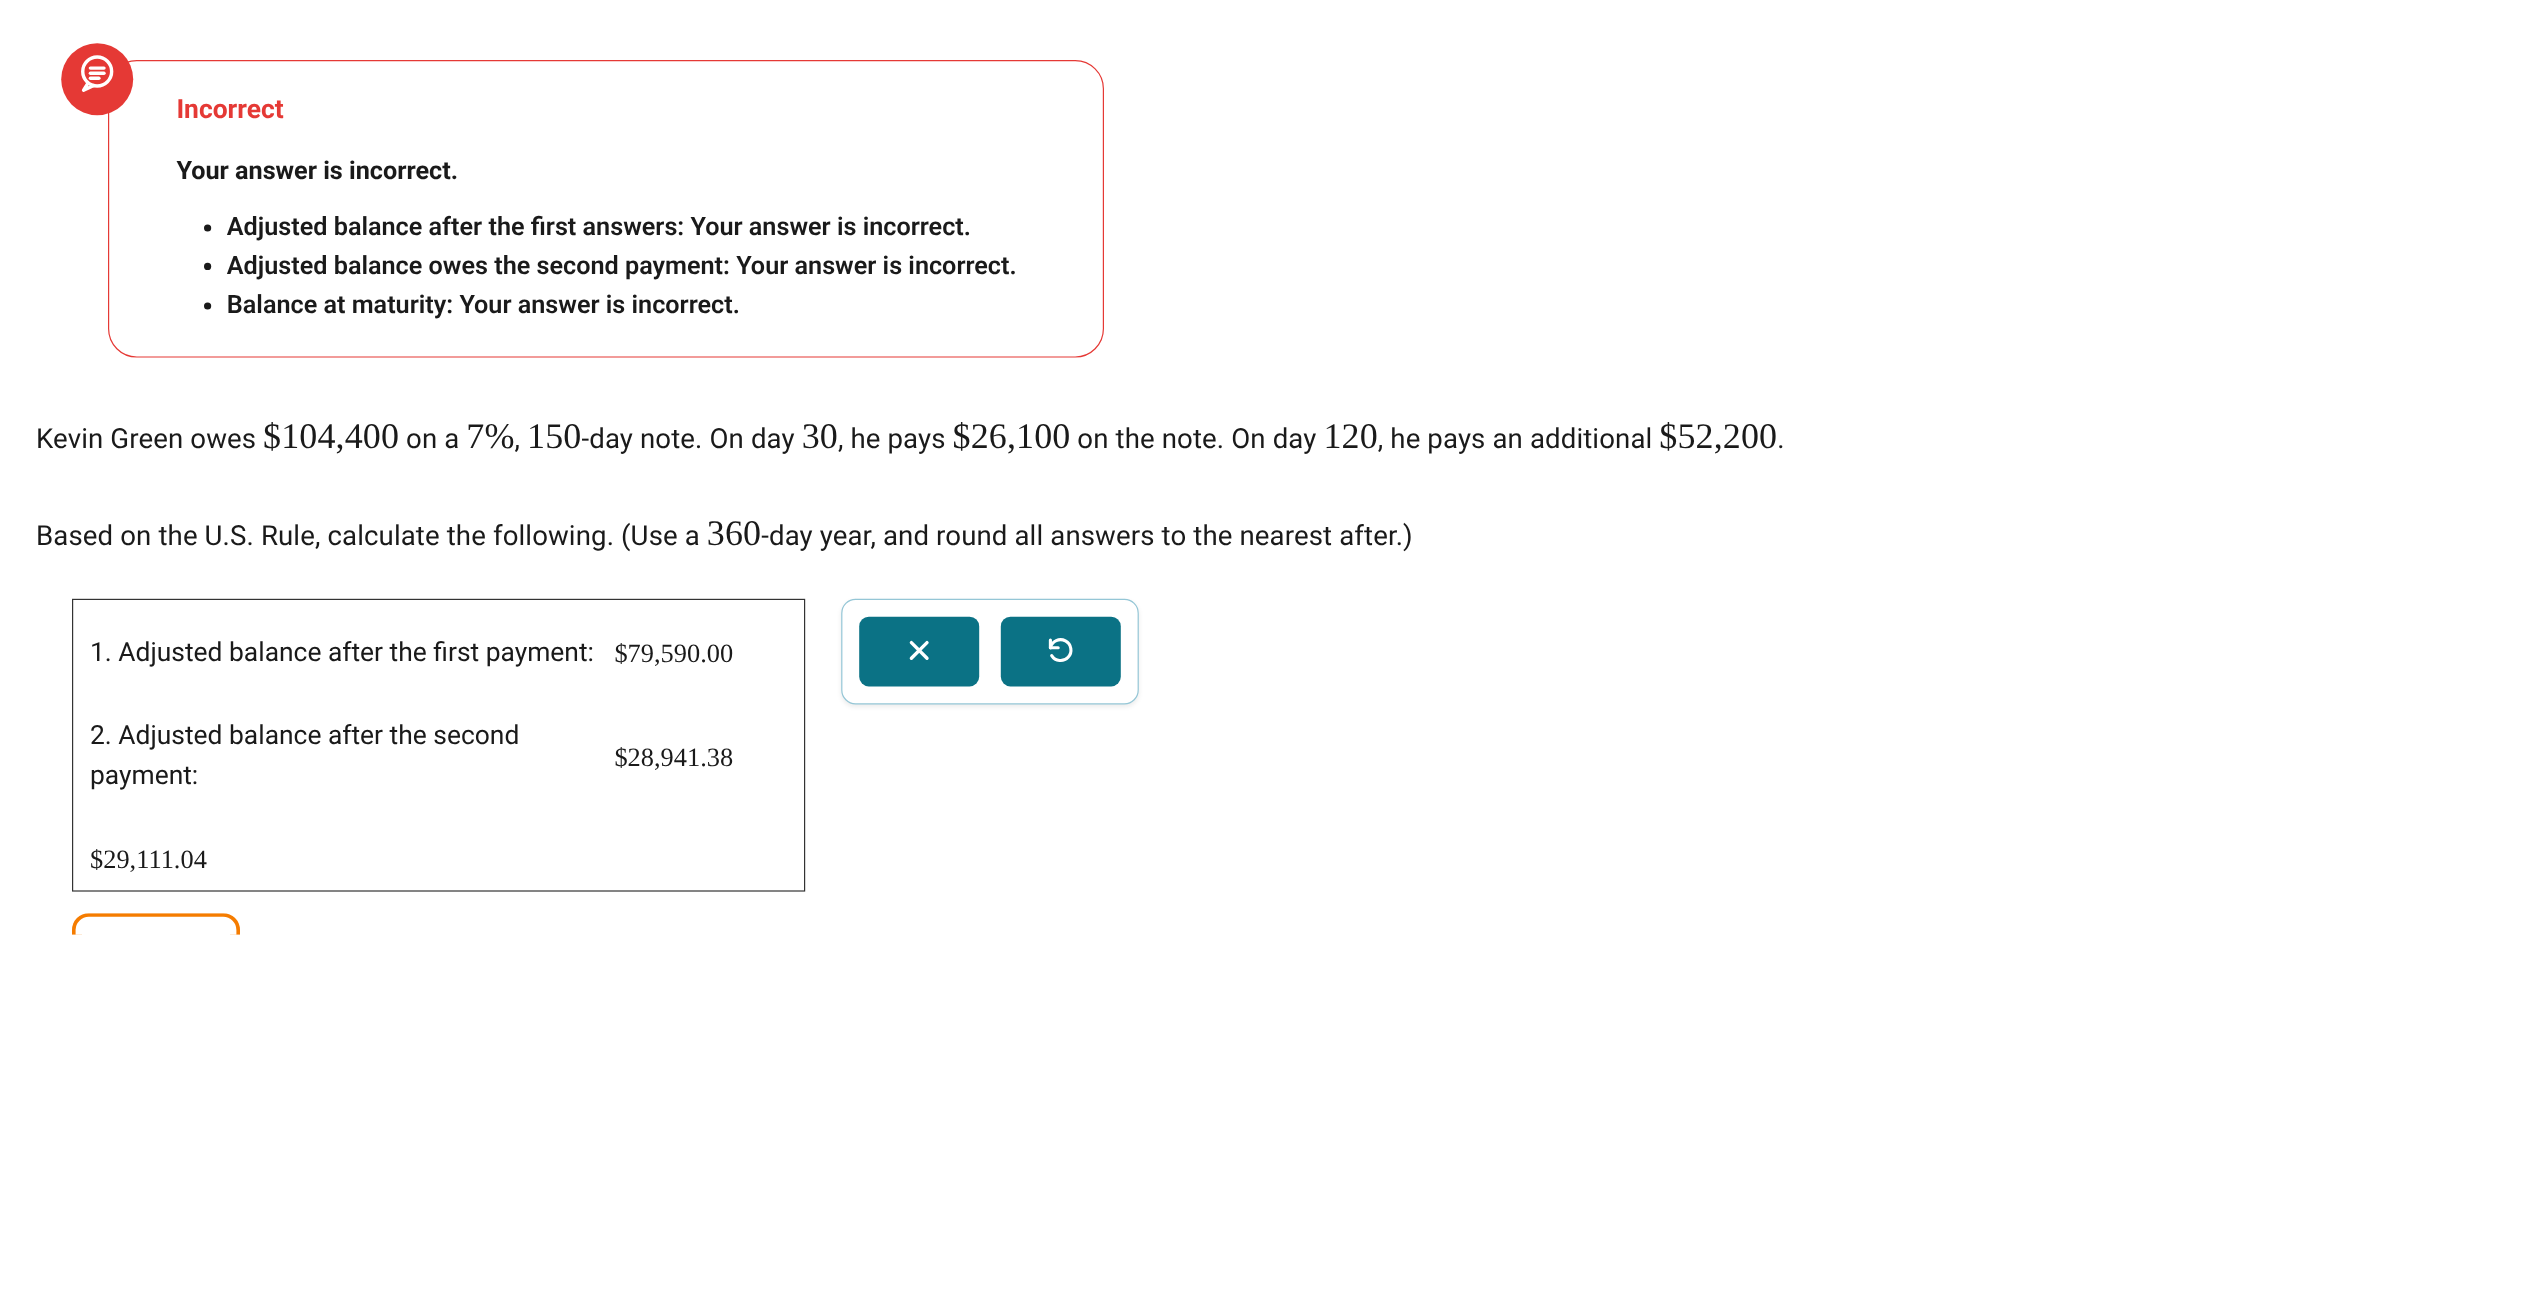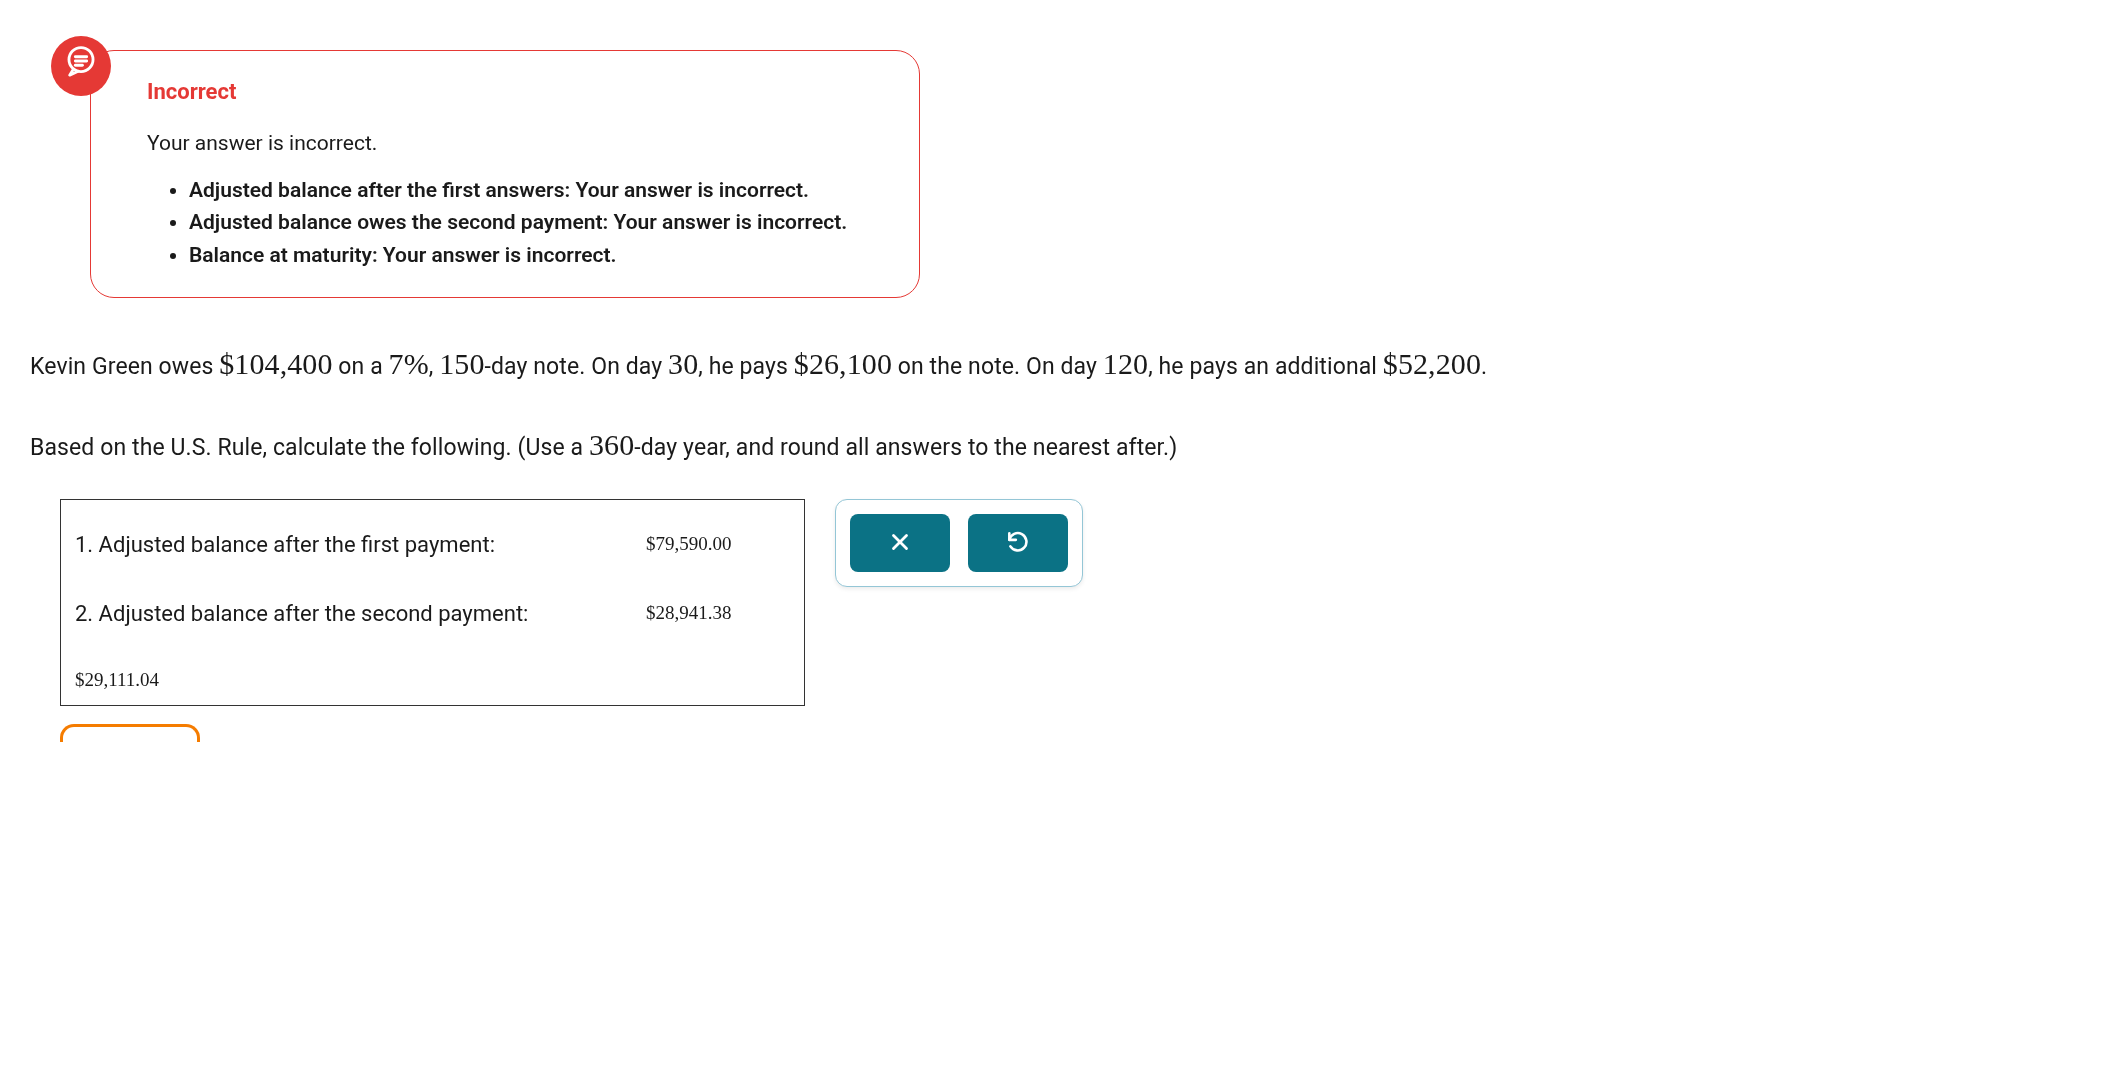--- a/index.html
+++ b/index.html
@@ -35,21 +35,21 @@
     justify-content: center;
   }
   .feedback-badge svg { width: 34px; height: 34px; }
   .feedback-title {
     color: #e53935;
     font-weight: 700;
     font-size: 22px;
     margin-bottom: 20px;
   }
   .feedback-sub {
-    font-weight: 400;
+    font-weight: 700;
     font-size: 21px;
     margin-bottom: 14px;
   }
   .feedback-list {
     margin: 0;
     padding-left: 42px;
   }
   .feedback-list li {
     font-weight: 600;
     font-size: 21px;
@@ -64,34 +64,34 @@
   .mathnum { font-family: Georgia, "Times New Roman", serif; font-size: 30px; }
   .answers-row {
     display: flex;
     align-items: flex-start;
     gap: 30px;
     margin-top: 18px;
     margin-left: 30px;
   }
   .answers-box {
     border: 1.5px solid #333;
-    width: 745px;
+    width: 611px;
     padding: 10px 14px 0 10px;
   }
   .answer-line {
     display: flex;
     justify-content: space-between;
     align-items: center;
     font-size: 22px;
     padding: 18px 4px;
   }
   .answer-line .label { flex: 1; }
   .answer-line .value {
     font-family: Georgia, "Times New Roman", serif;
-    font-size: 19px;
+    font-size: 22px;
     padding-right: 4px;
     min-width: 140px;
     text-align: left;
   }
   .controls-box {
     border: 1.5px solid #94c6d6;
     border-radius: 12px;
     padding: 14px 14px;
     display: flex;
     gap: 18px;

